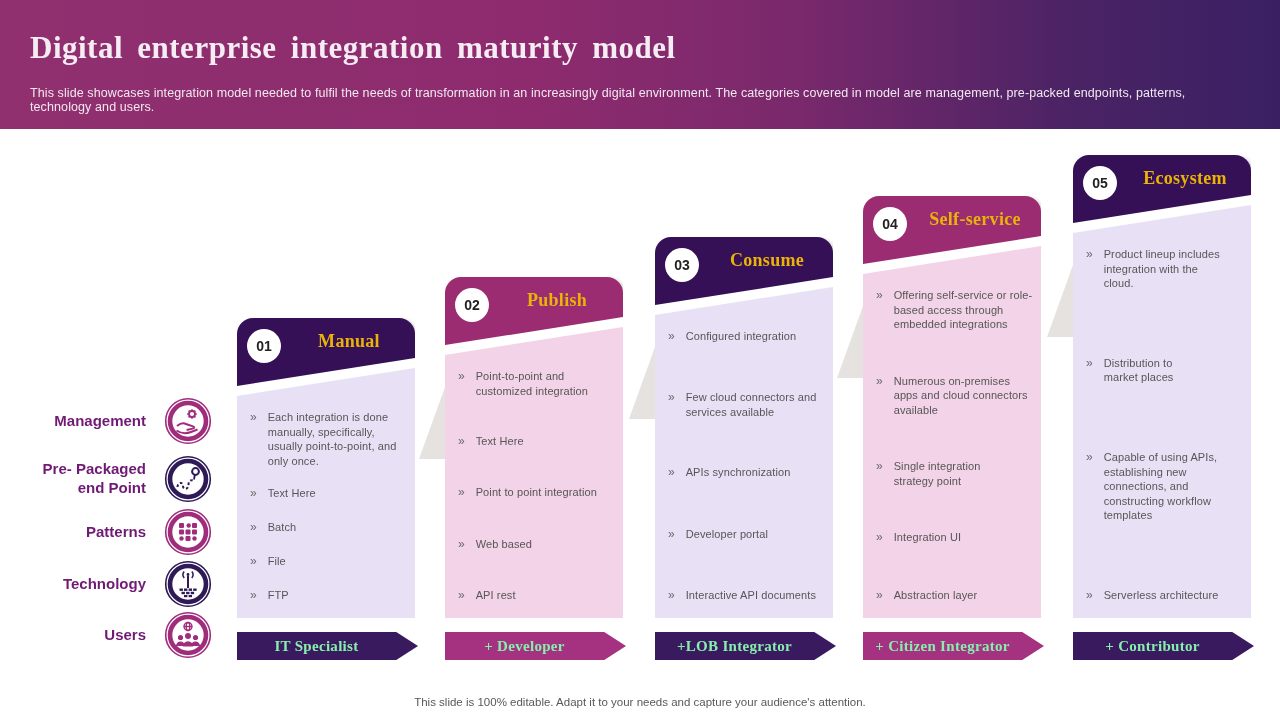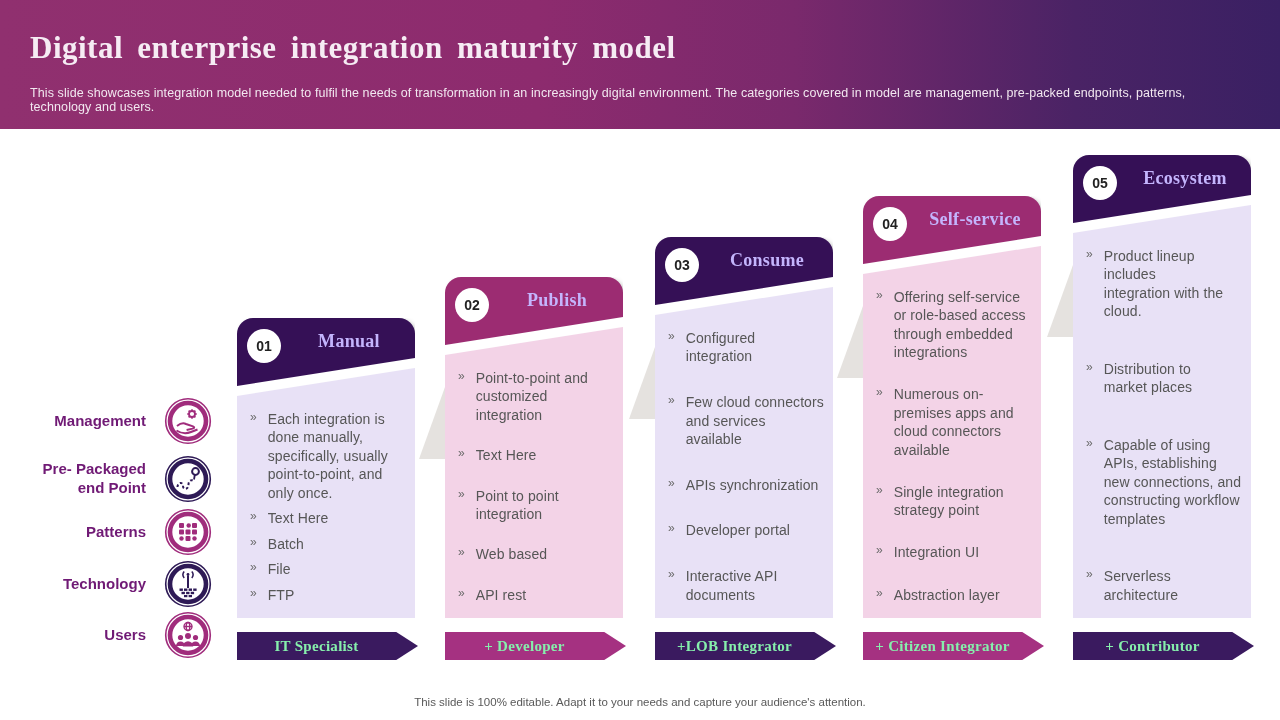--- a/index.html
+++ b/index.html
@@ -39,35 +39,35 @@
   .hdr-purple { background:#351056; }
   .hdr-magenta { background:#9C2C72; }
   .badge {
     position:absolute; left:10px; top:11px; width:34px; height:34px; border-radius:50%;
     background:#ffffff; color:#222222; font-weight:bold; font-size:14px;
     display:flex; align-items:center; justify-content:center;
   }
   .col-title {
     position:absolute; left:52px; right:6px; top:0; height:47px;
     display:flex; align-items:center; justify-content:center;
-    font-family:"Liberation Serif", serif; font-weight:bold; font-size:18px; color:#c4b5fd;
+    font-family:"Liberation Serif", serif; font-weight:bold; font-size:18px; color:#eab308;
     letter-spacing:0.3px;
   }
   .col-body {
     position:absolute; left:0; right:0; top:50px; bottom:42px;
     clip-path:polygon(0 28px, 100% 0, 100% 100%, 0 100%);
     display:flex; flex-direction:column; justify-content:space-between;
     padding:42px 8px 14px 13px;
     filter:drop-shadow(5px 2px 3px rgba(90,90,90,0.28));
   }
   .body-lavender { background:#E8E1F6; }
   .body-pink { background:#F3D3E7; }
   .bullet { display:flex; align-items:flex-start; }
   .bullet .marker { color:#6B6B6B; font-size:12px; margin-right:11px; line-height:1.32; }
-  .bullet .txt { font-size:14px; color:#565656; line-height:1.32; max-width:142px; letter-spacing:0.1px; }
+  .bullet .txt { font-size:11px; color:#565656; line-height:1.32; max-width:142px; letter-spacing:0.1px; }
   .col-arrow {
     position:absolute; left:0; bottom:0; width:181px; height:28px;
     clip-path:polygon(0 0, 88% 0, 100% 50%, 88% 100%, 0 100%);
     display:flex; align-items:center; justify-content:center; padding-right:22px;
     font-family:"Liberation Serif", serif; font-weight:bold; font-size:15px; color:#86efac;
     letter-spacing:0.3px;
   }
   .arrow-purple { background:#3A1A5F; }
   .arrow-magenta { background:#A53181; }
 

